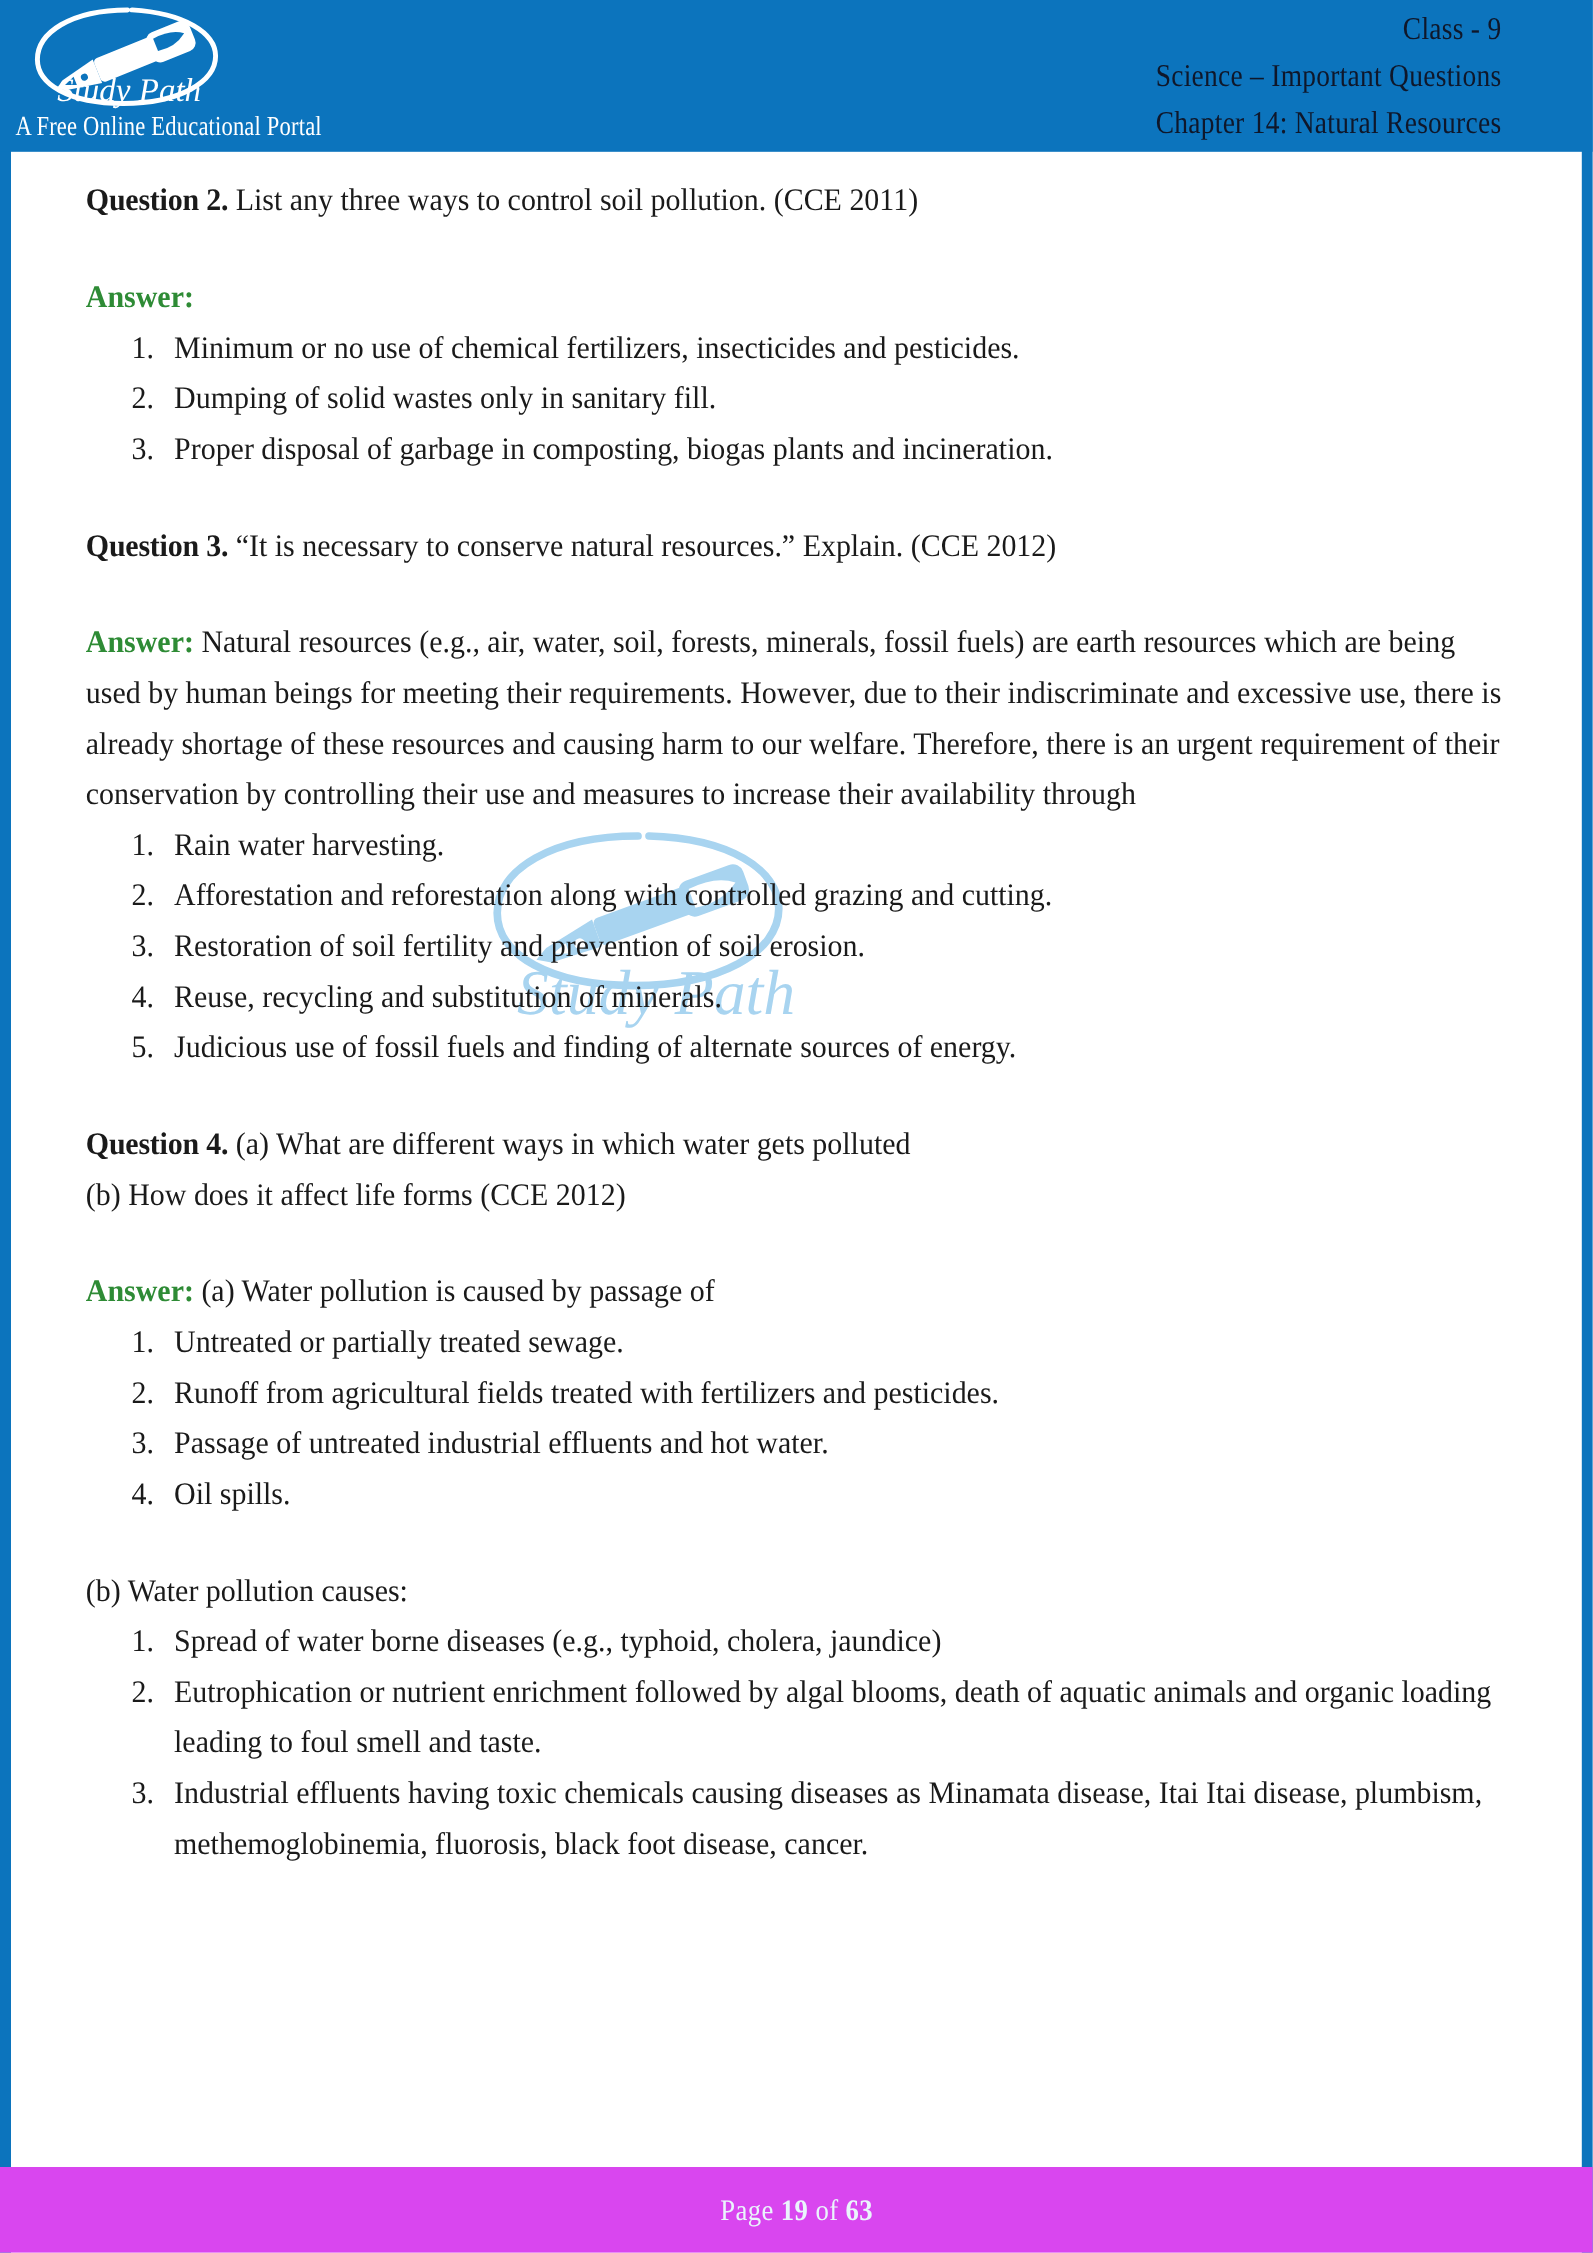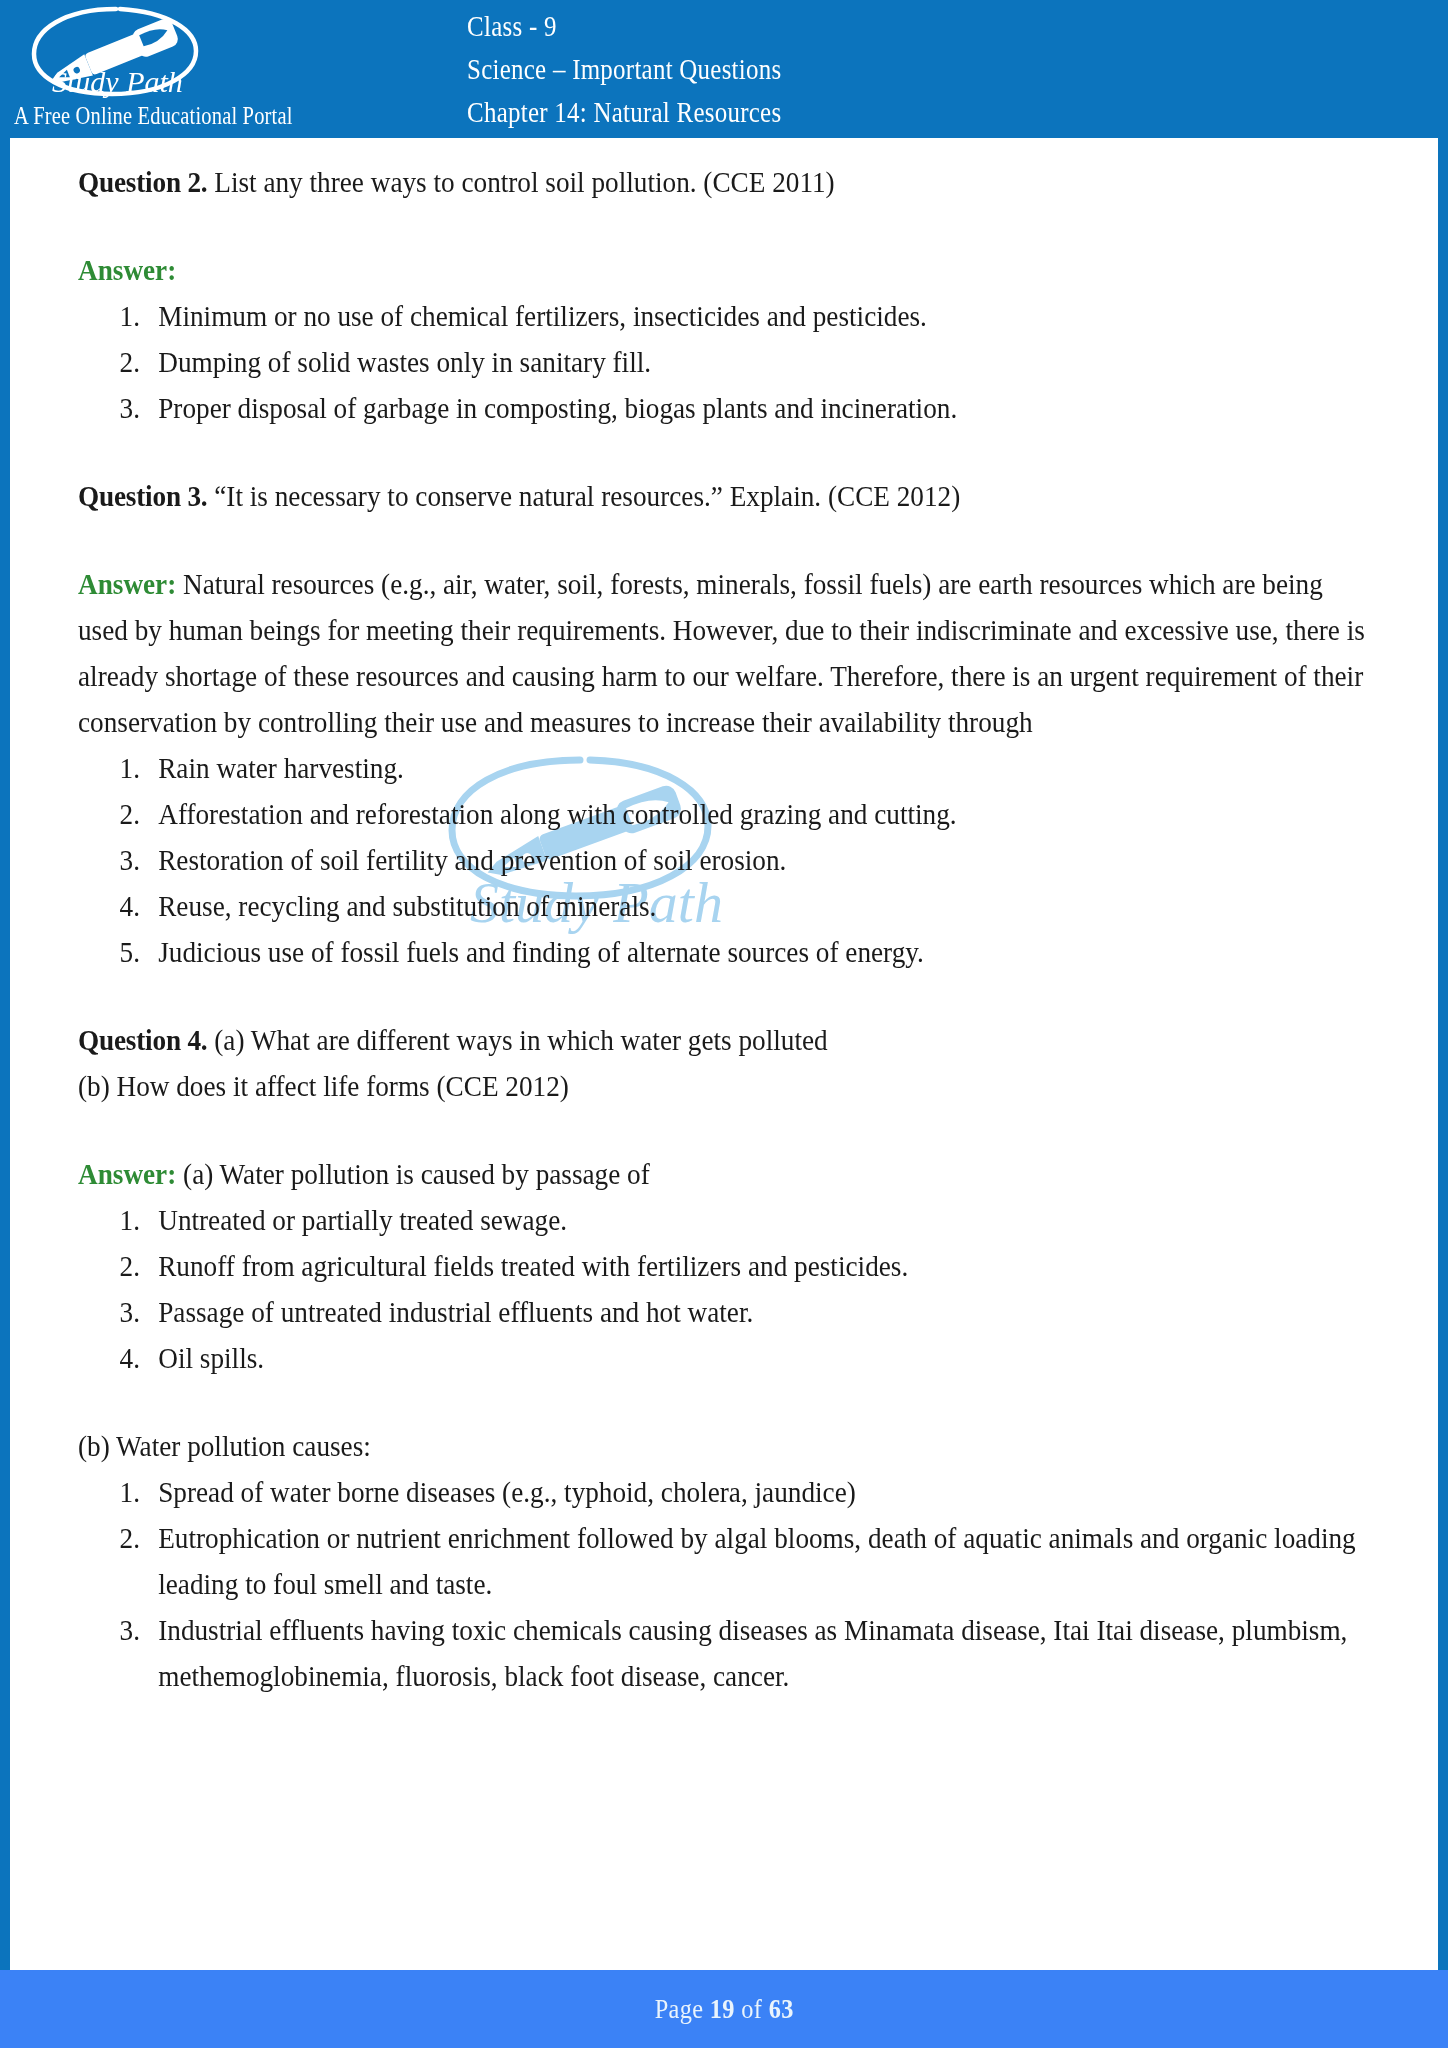--- a/index.html
+++ b/index.html
@@ -71,22 +71,22 @@
     white-space: nowrap;
     transform: scaleX(0.82);
     transform-origin: left center;
   }
 
   #header-titles {
     position: absolute;
     left: 394px;
     right: 10px;
     top: 5px;
-    text-align: left;
-    color: #ffffff;
+    text-align: right;
+    color: #0f172a;
   }
   #header-titles .hline {
     font-family: "Liberation Serif", "DejaVu Serif", serif;
     font-size: 29px;
     line-height: 43px;
     white-space: nowrap;
     transform: scaleX(0.86);
     letter-spacing: 0.3px;
   }
 
@@ -150,21 +150,21 @@
   }
   p.para {
     margin: 0;
     text-align: left;
   }
 
   
   #footer {
     position: relative;
     height: 78px;
-    background: #3b82f6;
+    background: #d946ef;
     flex: 0 0 auto;
     display: flex;
     align-items: center;
     justify-content: center;
     z-index: 6;
   }
   #footer .page-num {
     color: #eaf4fc;
     font-family: "Liberation Serif", "DejaVu Serif", serif;
     font-size: 27px;

